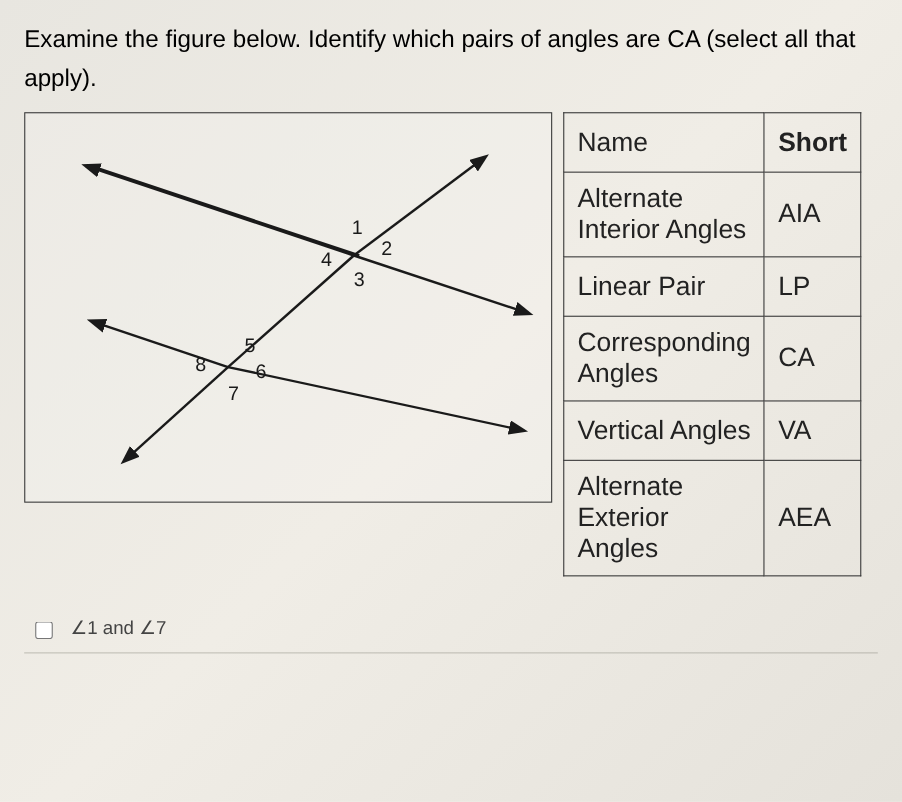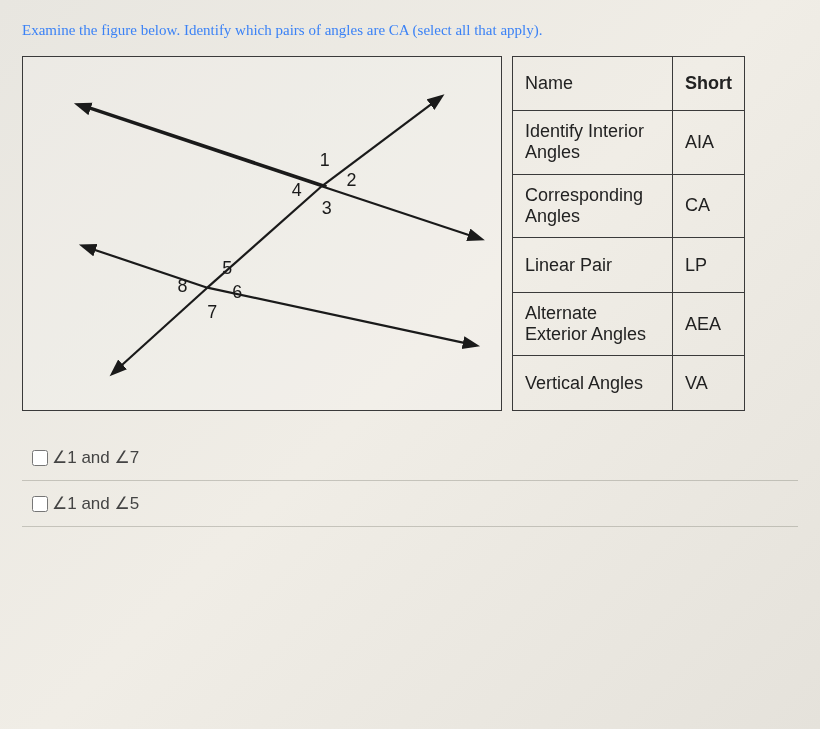--- a/index.html
+++ b/index.html
@@ -5,62 +5,61 @@
     * { box-sizing: border-box; margin: 0; padding: 0; }
     body {
       font-family: Arial, Helvetica, sans-serif;
       background: linear-gradient(135deg, #e8e6e0 0%, #f0ede6 50%, #e5e2db 100%);
       width: 820px;
       height: 729px;
       padding: 18px 22px;
       color: #333;
     }
     .question-text {
-      font-size: 15px;
+      font-size: 22px;
       line-height: 1.6;
-      color: #3b82f6;
+      color: #000000;
       margin-bottom: 14px;
-      font-family: Liberation Serif, serif;
     }
     .figure-row {
       display: flex;
       gap: 10px;
       margin-bottom: 24px;
     }
     .figure-box {
       border: 1.5px solid #3a3a3a;
       background: rgba(255,255,255,0.15);
       width: 480px;
       height: 355px;
       position: relative;
     }
     .figure-box svg { width: 100%; height: 100%; }
     .legend-table {
       border-collapse: collapse;
-      font-size: 18px;
+      font-size: 24px;
       color: #222;
       flex: 0 0 auto;
     }
     .legend-table th, .legend-table td {
       border: 1.5px solid #3a3a3a;
       padding: 10px 12px;
       text-align: left;
       vertical-align: middle;
       height: 54px;
     }
     .legend-table th { font-weight: 400; }
     .legend-table .name-col { width: 160px; }
     .legend-table .short-col { width: 70px; font-weight: bold; }
     .options {
       margin-top: 8px;
     }
     .option-row {
       display: flex;
-      align-items: center;
-      gap: 4px;
+      align-items: flex-end;
+      gap: 16px;
       padding: 12px 10px;
       border-bottom: 1px solid rgba(120,120,110,0.35);
       font-size: 17px;
       color: #444;
     }
     .option-row input[type="checkbox"] {
       width: 16px;
       height: 16px;
       cursor: pointer;
     }
@@ -109,46 +108,42 @@
 
   <table class="legend-table">
     <thead>
       <tr>
         <th class="name-col">Name</th>
         <th class="short-col">Short</th>
       </tr>
     </thead>
     <tbody>
       <tr>
-        <td>Identify Interior Angles</td>
+        <td>Alternate Interior Angles</td>
         <td>AIA</td>
+      </tr>
+      <tr>
+        <td>Linear Pair</td>
+        <td>LP</td>
       </tr>
       <tr>
         <td>Corresponding Angles</td>
         <td>CA</td>
       </tr>
       <tr>
-        <td>Linear Pair</td>
-        <td>LP</td>
+        <td>Vertical Angles</td>
+        <td>VA</td>
       </tr>
       <tr>
         <td>Alternate Exterior Angles</td>
         <td>AEA</td>
-      </tr>
-      <tr>
-        <td>Vertical Angles</td>
-        <td>VA</td>
       </tr>
     </tbody>
   </table>
 
 </div>
 
 <div class="options">
   <label class="option-row">
     <input type="checkbox" style="">
     <span class="angle-sym">∠1 and ∠7</span>
   </label>
-  <label class="option-row">
-    <input type="checkbox" style="">
-    <span class="angle-sym">∠1 and ∠5</span>
-  </label>
 </div>
 
 </body></html>

